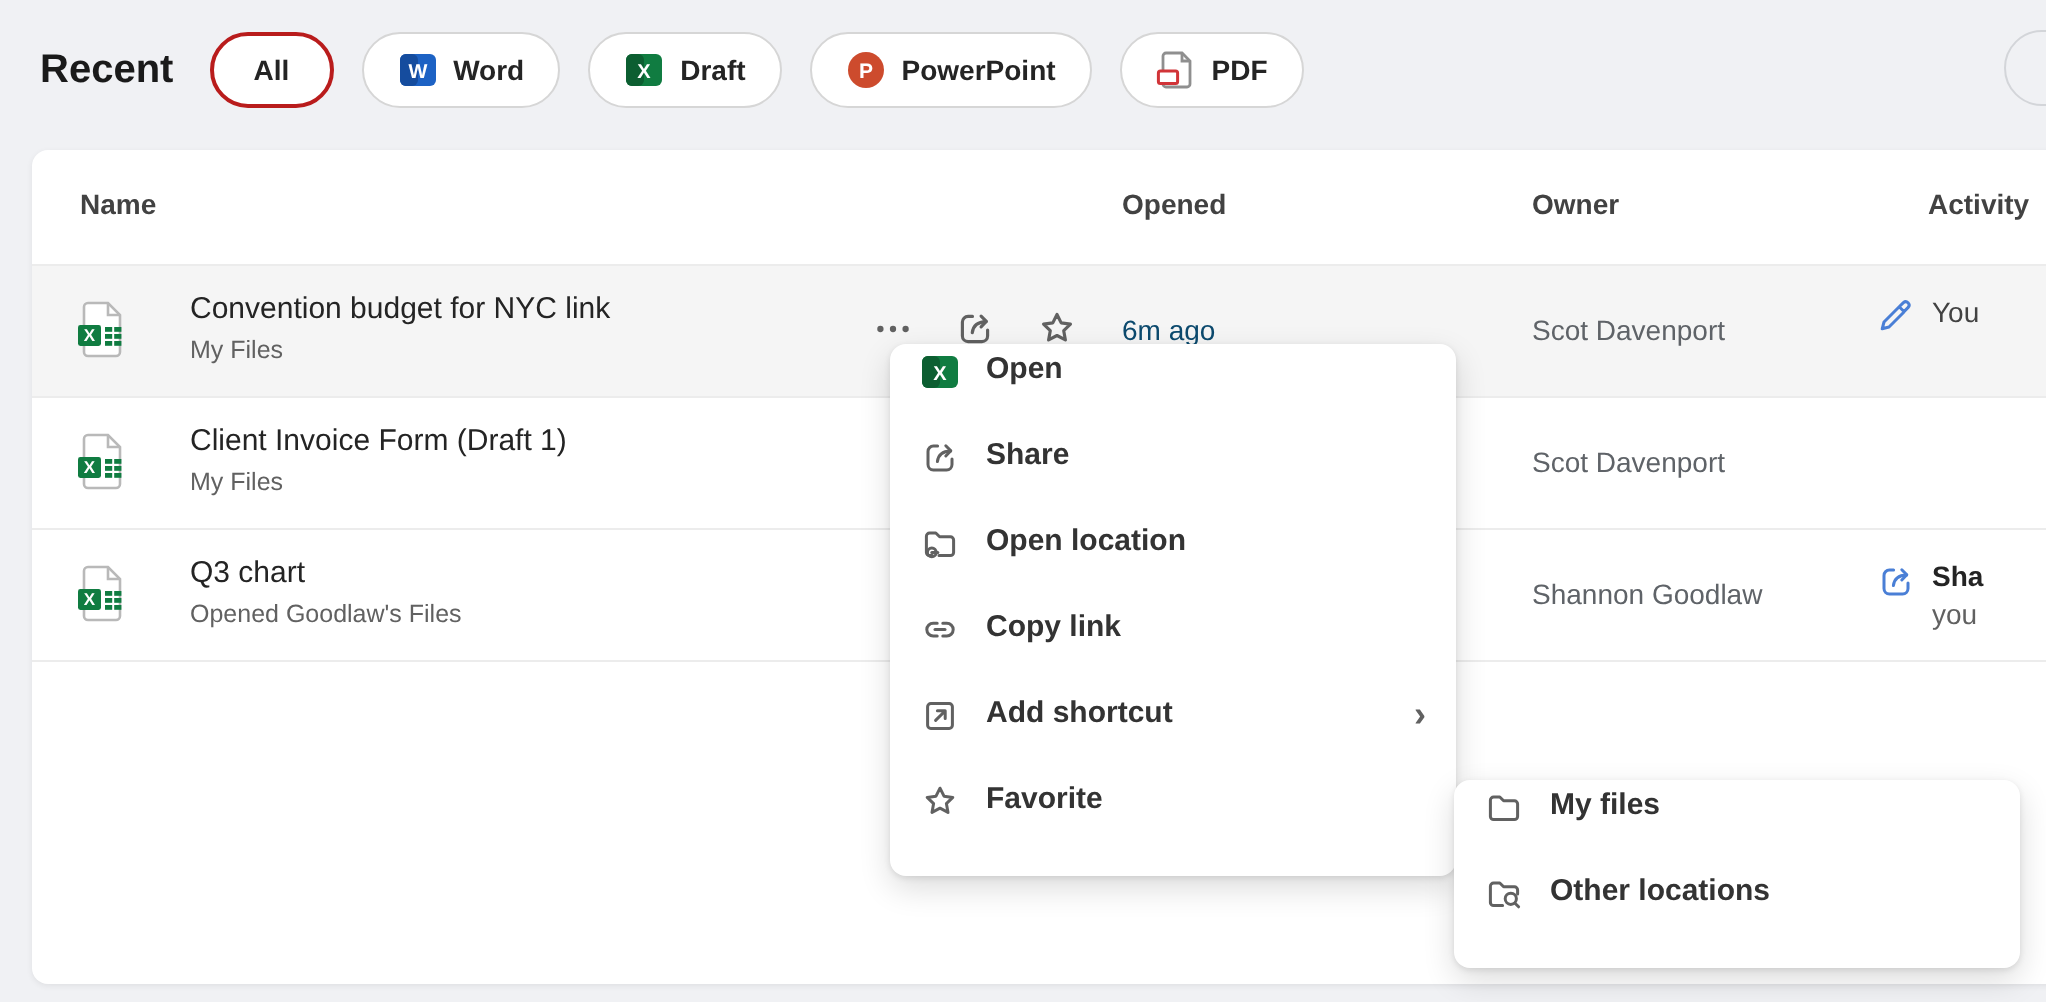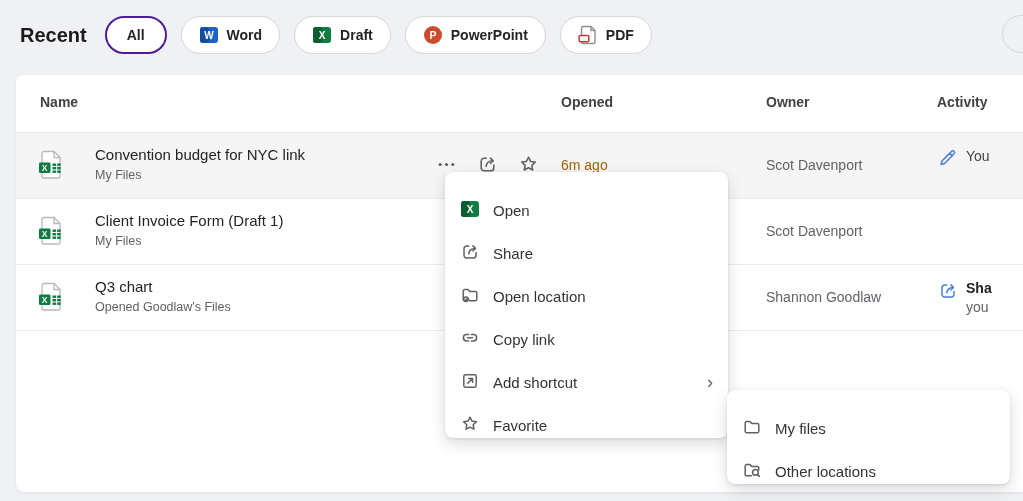--- a/index.html
+++ b/index.html
@@ -15,47 +15,47 @@
   
   .topbar { position:absolute; top:0; left:0; right:0; height:70px;
             display:flex; align-items:center; padding-left:20px; gap:14px; }
   .page-title { font-size:20px; font-weight:700; color:#1a1a1a; margin-right:4px; }
   .pill {
     display:flex; align-items:center; gap:8px; height:38px;
     background:#ffffff; border:1px solid #d6d6d6; border-radius:19px;
     padding:16px 17px; font-size:14px; font-weight:600; color:#242424;
     font-family:"Liberation Sans", sans-serif; cursor:pointer;
   }
-  .pill.selected { border:2px solid #4c1d95; padding:0 20px; }
+  .pill.selected { border:2px solid #b91c1c; padding:0 20px; }
   .pill .app-ic { width:20px; height:20px; display:block; }
   .partial-pill {
     position:absolute; left:1002px; top:15px; width:60px; height:38px;
     border:1px solid #d3d5d9; border-radius:19px; background:transparent;
   }
 
   
   .card {
     position:absolute; left:16px; top:75px; width:1020px; height:417px;
     background:#ffffff; border-radius:8px;
     box-shadow:0 1px 3px rgba(0,0,0,.07);
   }
   .thead { position:relative; height:58px; border-bottom:1px solid #ececec; }
   .thead span { position:absolute; top:19px; font-size:14px; font-weight:700; color:#424242; }
   .col-name     { left:24px; }
   .col-opened   { left:545px; }
   .col-owner    { left:750px; }
-  .col-activity { left:921px;text-align:center; }
+  .col-activity { left:948px;text-align:center; }
 
   .row { position:relative; height:66px; border-bottom:1px solid #ececec; }
   .row.hovered { background:#f5f5f5; }
   .file-icon { position:absolute; left:22px; top:17px; width:27px; height:31px; }
   .nameblock { position:absolute; left:79px; top:12px; }
   .file-title { font-size:15px; color:#242424; line-height:20px; }
   .file-sub   { font-size:12.5px; color:#616161; line-height:17px; margin-top:2px; }
-  .opened-val { position:absolute; left:545px; top:24px; font-size:14px; color:#a16207; }
+  .opened-val { position:absolute; left:545px; top:24px; font-size:14px; color:#0c4a6e; }
   .owner-val  { position:absolute; left:750px; top:24px; font-size:14px; color:#5f6368; }
 
   .row-actions { position:absolute; left:418px; top:19px; display:flex; gap:17px; align-items:center; }
   .act-btn { width:24px; height:24px; display:flex; align-items:center; justify-content:center;
              background:transparent; border:none; cursor:pointer; }
   .act-btn svg { width:21px; height:21px; }
 
   .activity { position:absolute; left:922px; top:14px; display:flex; gap:8px; }
   .activity svg { width:20px; height:20px; flex:none; margin-top:2px; }
   .activity .a1 { font-size:14px; color:#424242; line-height:19px; }
@@ -64,23 +64,23 @@
 
   
   .menu {
     position:absolute; background:#ffffff; border-radius:8px;
     box-shadow:0 6px 16px rgba(0,0,0,.14), 0 1px 3px rgba(0,0,0,.10);
     padding:4px 0; z-index:10;
   }
   .context-menu { left:445px; top:172px; width:283px; }
   .submenu      { left:727px; top:390px; width:283px; z-index:11; }
   .menu-item {
-    display:flex; align-items:flex-end; gap:13px; height:43px; padding:0 15px;
+    display:flex; align-items:flex-start; gap:13px; height:43px; padding:0 15px;
     font-size:15px; color:#333333; cursor:pointer; background:transparent; border:none;
-    width:100%; font-family:"Liberation Sans", sans-serif; text-align:left;
+    width:100%; font-family:"Liberation Sans", sans-serif; text-align:left;font-weight:bold;
   }
   .menu-item svg, .menu-item .mi { width:20px; height:20px; flex:none; }
   .menu-item .label { flex:1; }
   .menu-item .chevron { font-size:18px; color:#616161; line-height:1; }
 
   svg .st { fill:none; stroke:#616161; stroke-width:1.5; stroke-linecap:round; stroke-linejoin:round; }
   svg .stb { fill:none; stroke:#4a7fd6; stroke-width:1.5; stroke-linecap:round; stroke-linejoin:round; }
 </style>
 </head>
 <body>

